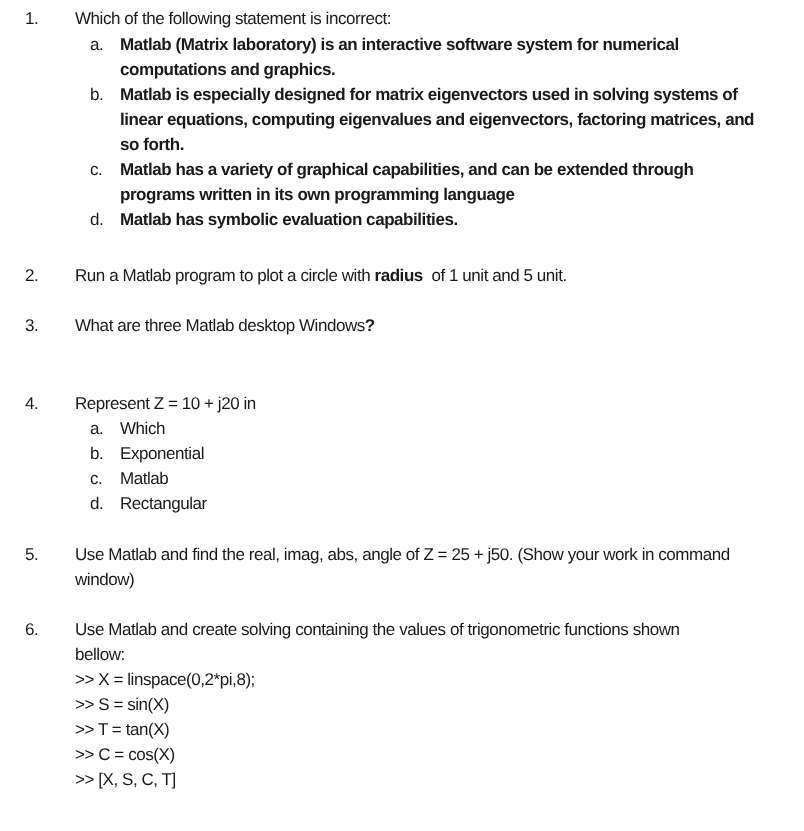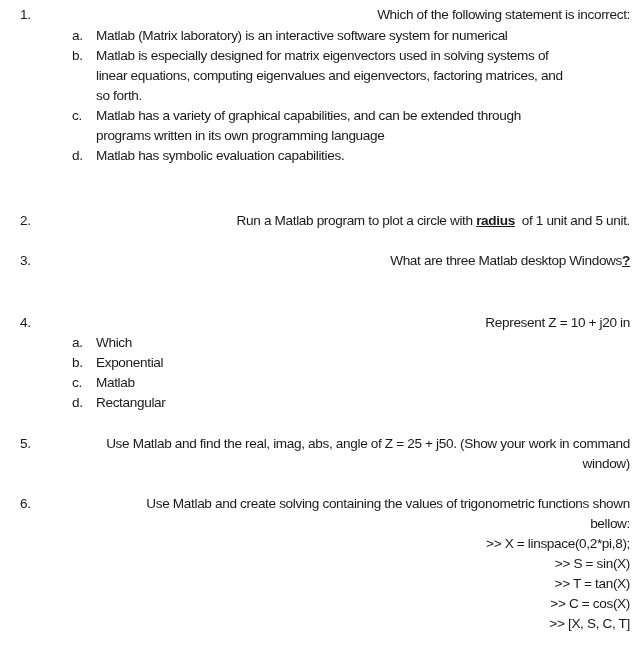--- a/index.html
+++ b/index.html
@@ -4,41 +4,42 @@
 <style>
   html, body { margin: 0; padding: 0; background: #ffffff; }
   body {
     width: 643px; height: 665px; overflow: hidden; position: relative;
     font-family: "Liberation Sans", sans-serif;
     font-size: 13.6px; color: #1a1a1a;
     letter-spacing: -0.35px;
   }
   .q { position: absolute; left: 0; width: 643px; }
   .num { position: absolute; left: 20px; }
-  .qtext { position: absolute; left: 50px; width: 580px; line-height: 20px; text-align: right; }
+  .qtext { position: absolute; left: 60px; width: 580px; line-height: 20px; }
   .line { height: 20px; line-height: 20px; white-space: nowrap; }
   .sub { position: relative; height: 20px; line-height: 20px; }
   .sub .letter { position: absolute; left: 72px; }
   .sub .stext { position: absolute; left: 96px; white-space: nowrap; }
   .subwrap { position: relative; }
   .subwrap .letter { position: absolute; left: 72px; top: 0; line-height: 20px; }
-  .subwrap .stext { margin-left: 96px; width: 520px; line-height: 20px; }
-  b { font-weight: bold; text-decoration: underline; }
+  .subwrap .stext { margin-left: 96px; width: 520px; line-height: 20px; font-weight: bold; }
+  b { font-weight: bold; }
 </style>
 </head>
 <body>
 
 <div class="q" style="top:5px;">
   <span class="num" style="line-height:20px;">1.</span>
   <div class="qtext line">Which of the following statement is incorrect:</div>
   <div style="position:absolute; top:21px; left:0; width:643px;">
     <div class="subwrap">
       <span class="letter">a.</span>
       <div class="stext">
         <div class="line">Matlab (Matrix laboratory) is an interactive software system for numerical</div>
+        <div class="line">computations and graphics.</div>
       </div>
     </div>
     <div class="subwrap">
       <span class="letter">b.</span>
       <div class="stext">
         <div class="line">Matlab is especially designed for matrix eigenvectors used in solving systems of</div>
         <div class="line">linear equations, computing eigenvalues and eigenvectors, factoring matrices, and</div>
         <div class="line">so forth.</div>
       </div>
     </div>

